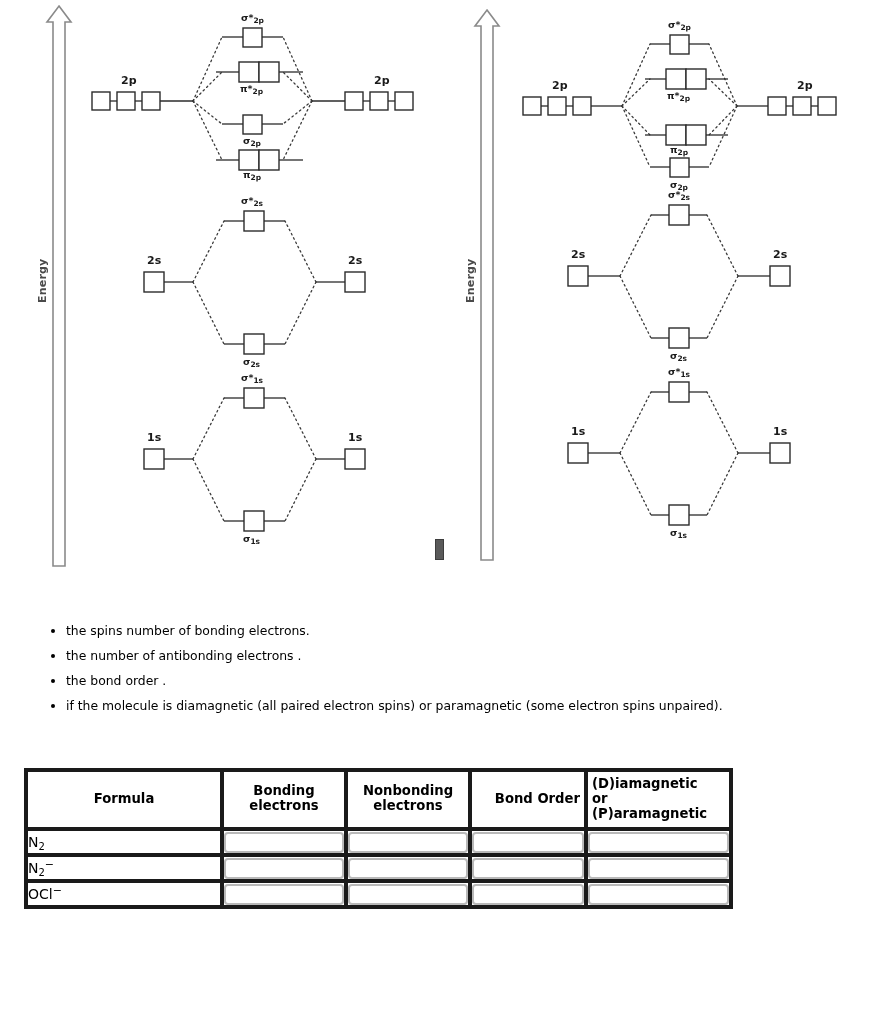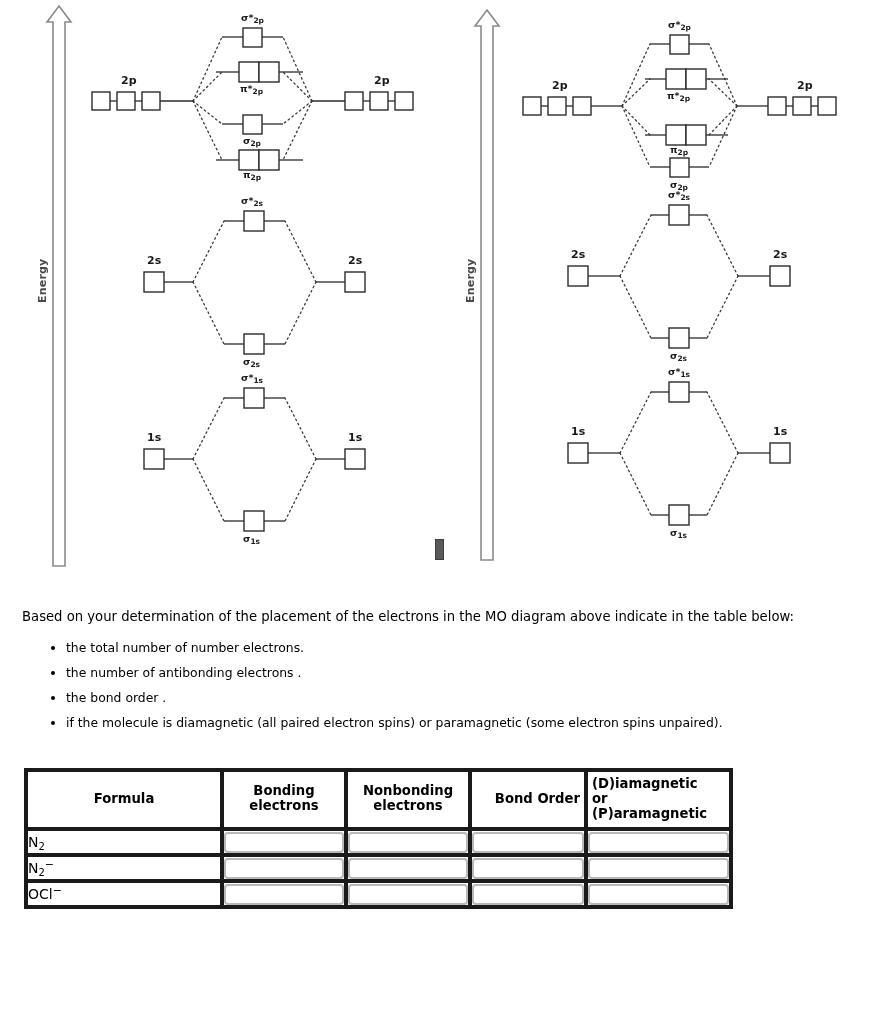--- a/index.html
+++ b/index.html
@@ -441,23 +441,22 @@
     </div>
     <div class="orb-label" style="left:220px; top:528px;">
       <span>σ</span><sub>1s</sub>
     </div>
   </div>
 
   <div id="scan-artifact"></div>
 </div>
 
 <div id="prose-block">
-  <div id="instruction-line">Based on your determination of the placement of the electrons in the MO diagram above indicate in the table below:</div>
   <ul id="task-list">
-    <li>the total number of number electrons.</li>
+    <li>the spins number of bonding electrons.</li>
     <li>the number of antibonding electrons .</li>
     <li>the bond order .</li>
     <li>if the molecule is diamagnetic (all paired electron spins) or paramagnetic (some electron spins unpaired).</li>
   </ul>
 </div>
 
 <div id="answer-table-wrap">
   <table id="answer-table">
     <thead>
       <tr>

